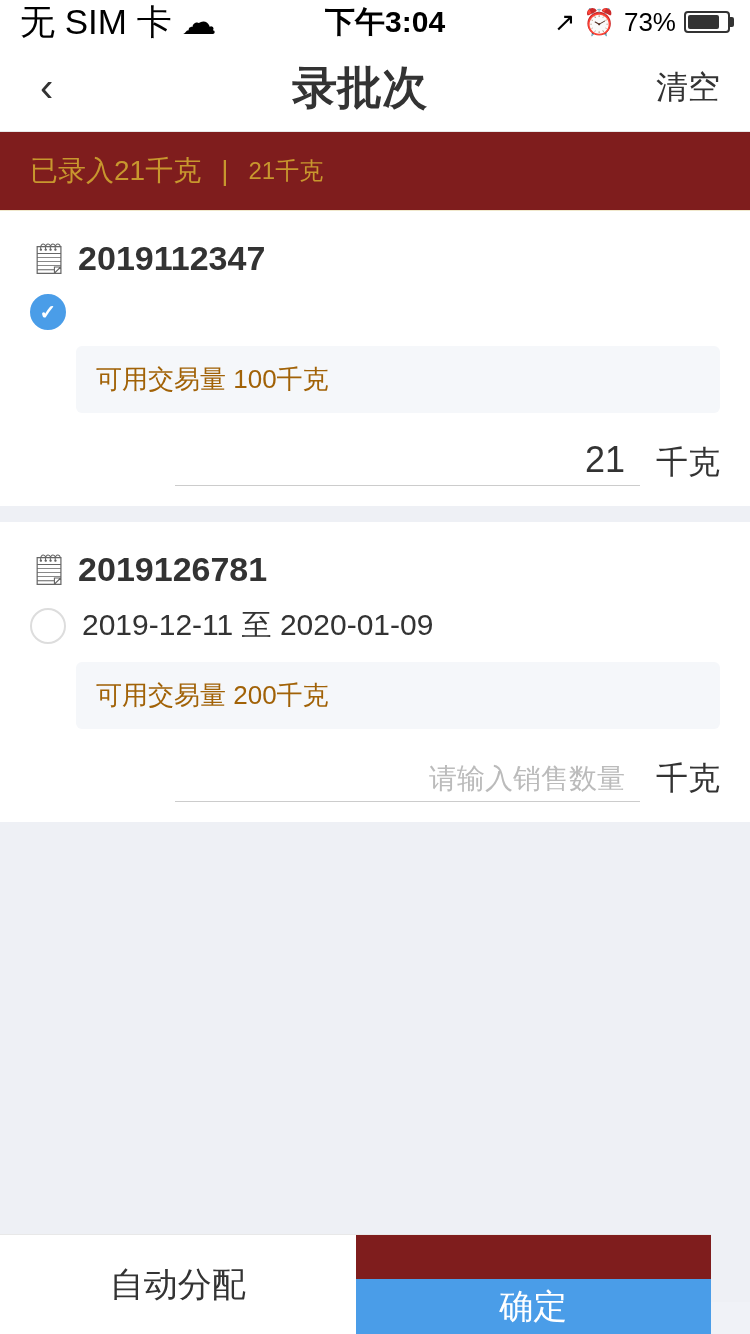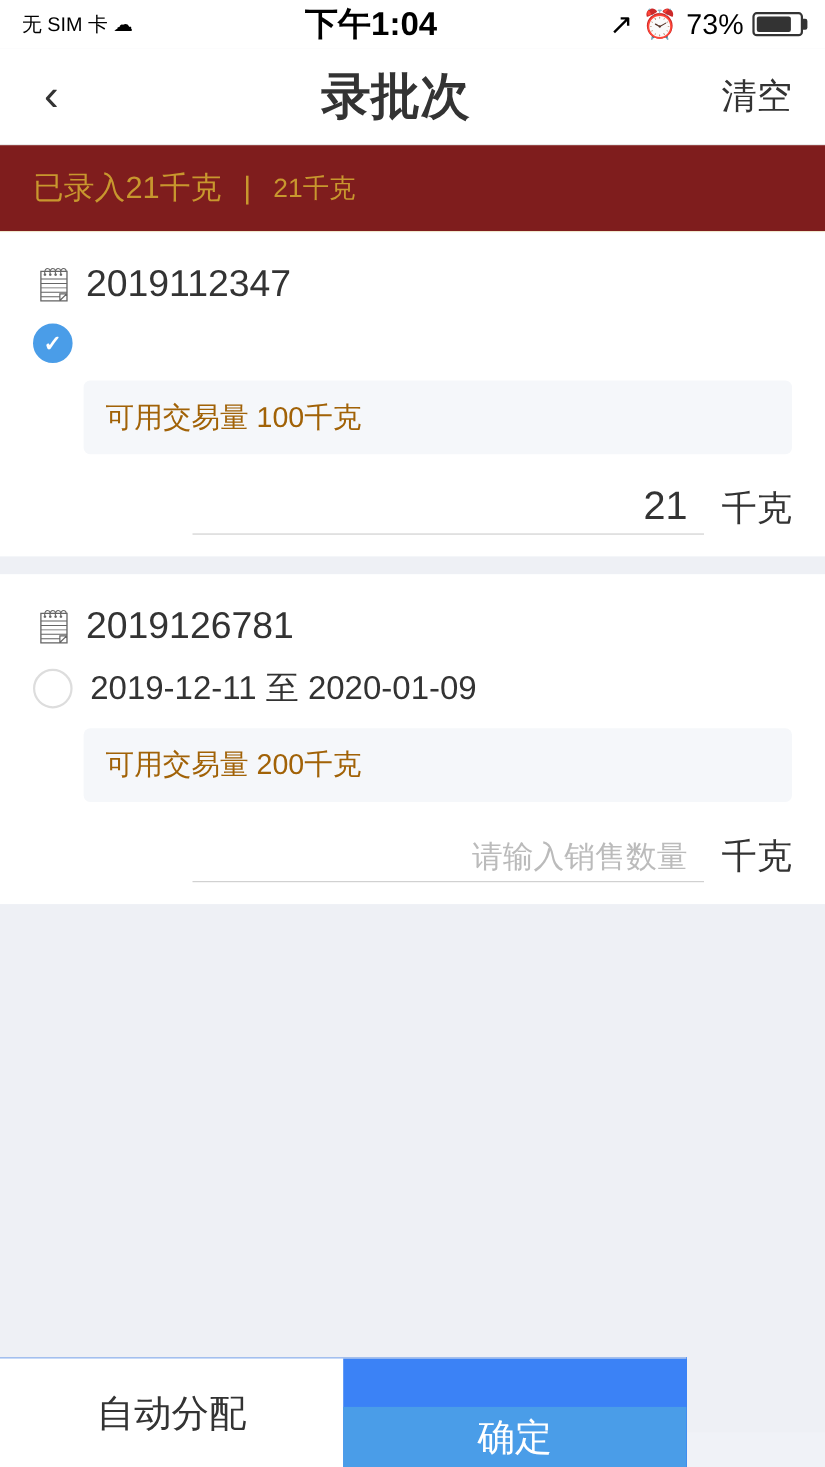--- a/index.html
+++ b/index.html
@@ -21,21 +21,21 @@
       display: flex;
       align-items: center;
       justify-content: space-between;
       padding: 0 20px;
       font-size: 28px;
       font-weight: 500;
     }
     .status-left {
       display: flex;
       gap: 10px;
-      font-size: 18px;
+      font-size: 35px;
     }
     .status-center {
       font-size: 30px;
       font-weight: 600;
     }
     .status-right {
       display: flex;
       align-items: center;
       gap: 8px;
       font-size: 26px;
@@ -128,21 +128,21 @@
       padding: 28px 30px 8px 30px;
       gap: 10px;
     }
     .batch-doc-icon {
       color: #666;
       font-size: 30px;
     }
     .batch-id {
       font-size: 34px;
       color: #333;
-      font-weight: 400;
+      font-weight: 700;
       text-align: right;
     }
     .batch-date-row {
       display: flex;
       align-items: center;
       padding: 8px 30px;
       gap: 16px;
     }
     .radio-circle {
       width: 36px;
@@ -215,24 +215,24 @@
       background: #eef0f5;
       flex: 1;
       min-height: 480px;
     }
 
     
     .bottom-bar {
       position: fixed;
       bottom: 0;
       left: 0;
-      width: 624px;
+      width: 711px;
       height: 100px;
       display: flex;
-      background: #3b82f6;
+      background: #7f1d1d;
       border-top: 1px solid #e8e8e8;
     }
     .btn-auto {
       flex: 1;
       display: flex;
       align-items: center;
       justify-content: center;
       font-size: 34px;
       color: #333;
       background: #fff;
@@ -252,21 +252,21 @@
       margin-top: 44px;
     }
   </style>
 </head>
 <body>
 
 <div class="status-bar">
   <div class="status-left">
     <span>无 SIM 卡 ☁</span>
   </div>
-  <div class="status-center">下午1:04</div>
+  <div class="status-center">下午3:04</div>
   <div class="status-right">
     <span>↗</span>
     <span>⏰</span>
     <span>73%</span>
     <span class="battery-icon">
       <span class="battery-fill"></span>
     </span>
   </div>
 </div>
 

